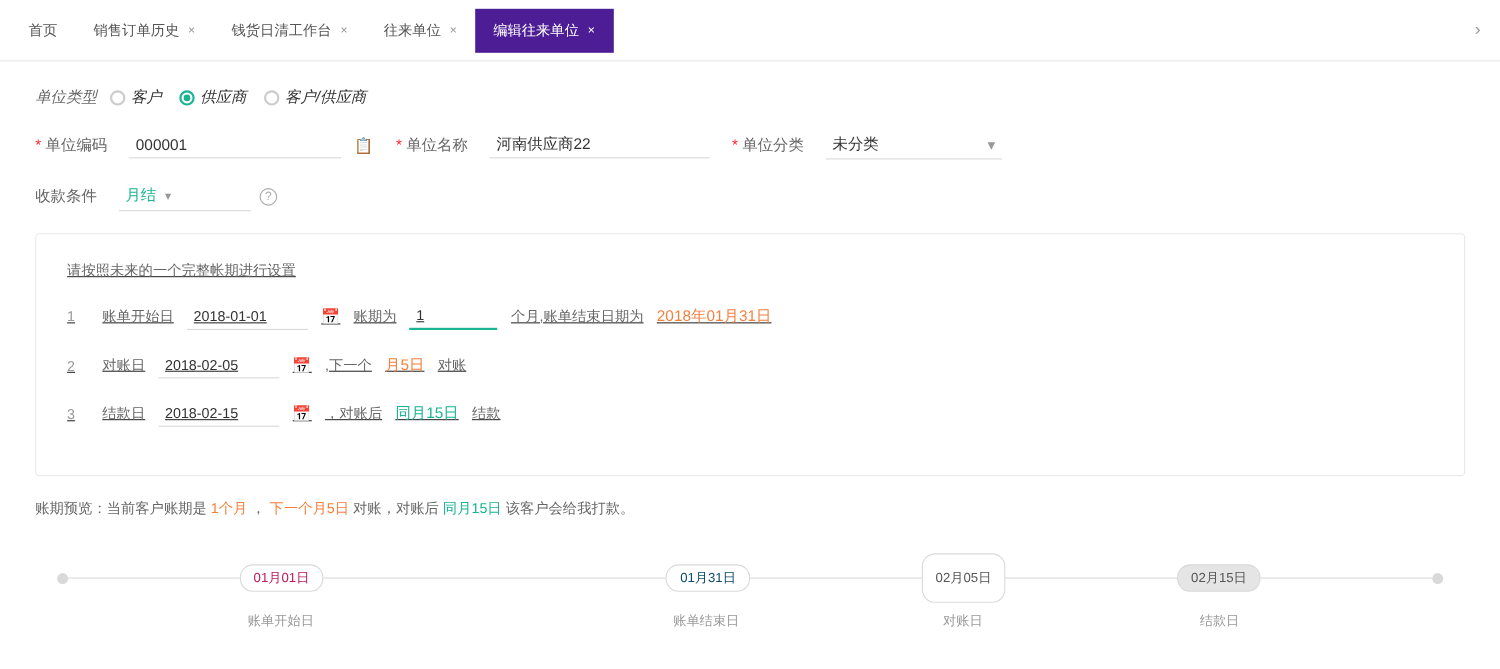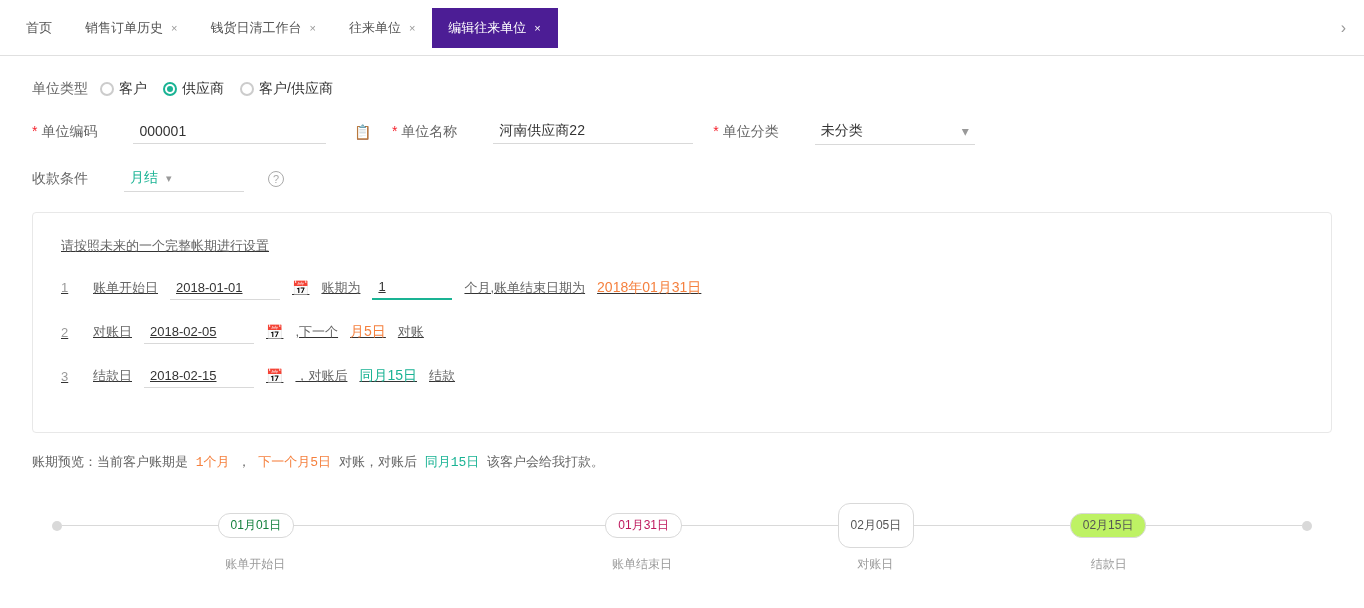--- a/index.html
+++ b/index.html
@@ -19,39 +19,39 @@
     }
     .tab .close-icon { margin-left: 8px; font-size: 11px; color: #999; cursor: pointer; }
     .tab.active { background: #4c1d95; color: #fff; }
     .tab.active .close-icon { color: #fff; }
     .more-btn { margin-left: auto; padding: 0 8px; cursor: pointer; color: #999; font-size: 16px; }
 
     
     .content { background: #fff; padding: 24px 32px; min-height: 560px; }
 
     
-    .field-row { display: flex; align-items: center; margin-bottom: 20px; }
+    .field-row { display: flex; align-items: center; margin-bottom: 20px; font-style: italic; }
     .field-label { color: #666; margin-right: 12px; white-space: nowrap; }
     .field-label.required::before { content: '*'; color: #f5222d; margin-right: 4px; }
     .radio-group { display: flex; align-items: center; gap: 16px; }
     .radio-item { display: flex; align-items: center; gap: 5px; cursor: pointer; }
     .radio-circle {
       width: 14px; height: 14px; border-radius: 50%;
       border: 2px solid #ccc; background: #fff; display: inline-block;
       position: relative;
     }
     .radio-circle.checked { border-color: #1ab394; }
     .radio-circle.checked::after {
       content: ''; width: 6px; height: 6px; border-radius: 50%;
       background: #1ab394; position: absolute; top: 2px; left: 2px;
     }
 
     
     .form-row { display: flex; align-items: center; margin-bottom: 20px; flex-wrap: wrap; gap: 20px; }
-    .form-field { display: flex; align-items: center; gap: 24px; }
+    .form-field { display: flex; align-items: center; gap: 8px; }
     .form-field input {
       border: none; border-bottom: 1px solid #d9d9d9; outline: none;
       padding: 4px 6px; font-size: 14px; color: #333; background: transparent;
       min-width: 160px;
     }
     .icon-calendar { color: #aaa; cursor: pointer; font-size: 14px; }
     .icon-copy { color: #aaa; cursor: pointer; margin-left: 4px; }
     .dropdown-wrapper { display: flex; align-items: center; gap: 6px; }
     .dropdown-btn {
       display: flex; align-items: center; border-bottom: 1px solid #d9d9d9;
@@ -84,21 +84,21 @@
     .settle-period-input {
       border: none; border-bottom: 2px solid #1ab394; outline: none;
       padding: 4px 6px; font-size: 13px; color: #333; background: transparent;
       width: 80px;
     }
     .settle-text { font-size: 13px; color: #666; }
     .highlight-orange { color: #f5803e; font-weight: 500; }
     .highlight-teal { color: #1ab394; font-weight: 500; }
 
     
-    .preview-text { font-size: 13px; color: #666; margin-bottom: 24px; font-family: Liberation Mono, monospace; }
+    .preview-text { font-size: 13px; color: #666; margin-bottom: 24px; }
   </style>
 </head>
 <body>
 
 <div class="tab-bar">
   <div class="tab">
     <span>首页</span>
   </div>
   <div class="tab">
     <span>销售订单历史</span>
@@ -216,39 +216,39 @@
     <span>该客户会给我打款。</span>
   </div>
 
   <div style="padding: 0 20px;">
     <div style="display:flex; align-items:center; padding: 8px 0;">
 
       <div style="width:10px;height:10px;border-radius:50%;background:#d9d9d9;flex-shrink:0;"></div>
       <div style="flex:1;height:1px;background:#d9d9d9;"></div>
 
       <div style="display:flex;flex-direction:column;align-items:center;flex-shrink:0;">
-        <div style="border:1px solid #d9d9d9;border-radius:12px;padding:3px 12px;font-size:12px;color:#15803d;background:#fff;">01月01日</div>
+        <div style="border:1px solid #d9d9d9;border-radius:12px;padding:3px 12px;font-size:12px;color:#be185d;background:#fff;">01月01日</div>
       </div>
 
       <div style="flex:2;height:1px;background:#d9d9d9;"></div>
 
       <div style="display:flex;flex-direction:column;align-items:center;flex-shrink:0;">
-        <div style="border:1px solid #d9d9d9;border-radius:12px;padding:3px 12px;font-size:12px;color:#be185d;background:#fff;">01月31日</div>
+        <div style="border:1px solid #d9d9d9;border-radius:12px;padding:3px 12px;font-size:12px;color:#0c4a6e;background:#fff;">01月31日</div>
       </div>
 
       <div style="flex:1;height:1px;background:#d9d9d9;"></div>
 
       <div style="display:flex;flex-direction:column;align-items:center;flex-shrink:0;">
         <div style="border:1px solid #d9d9d9;border-radius:12px;padding:13px 12px;font-size:12px;color:#555;background:#fff;">02月05日</div>
       </div>
 
       <div style="flex:1;height:1px;background:#d9d9d9;"></div>
 
       <div style="display:flex;flex-direction:column;align-items:center;flex-shrink:0;">
-        <div style="border:1px solid #d9d9d9;border-radius:12px;padding:3px 12px;font-size:12px;color:#555;background:#bef264;">02月15日</div>
+        <div style="border:1px solid #d9d9d9;border-radius:12px;padding:3px 12px;font-size:12px;color:#555;background:#e5e5e5;">02月15日</div>
       </div>
 
       <div style="flex:1;height:1px;background:#d9d9d9;"></div>
 
       <div style="width:10px;height:10px;border-radius:50%;background:#d9d9d9;flex-shrink:0;"></div>
     </div>
 
     <div style="display:flex;padding:0 0;">
       <div style="width:10px;flex-shrink:0;"></div>
       <div style="flex:1;"></div>

